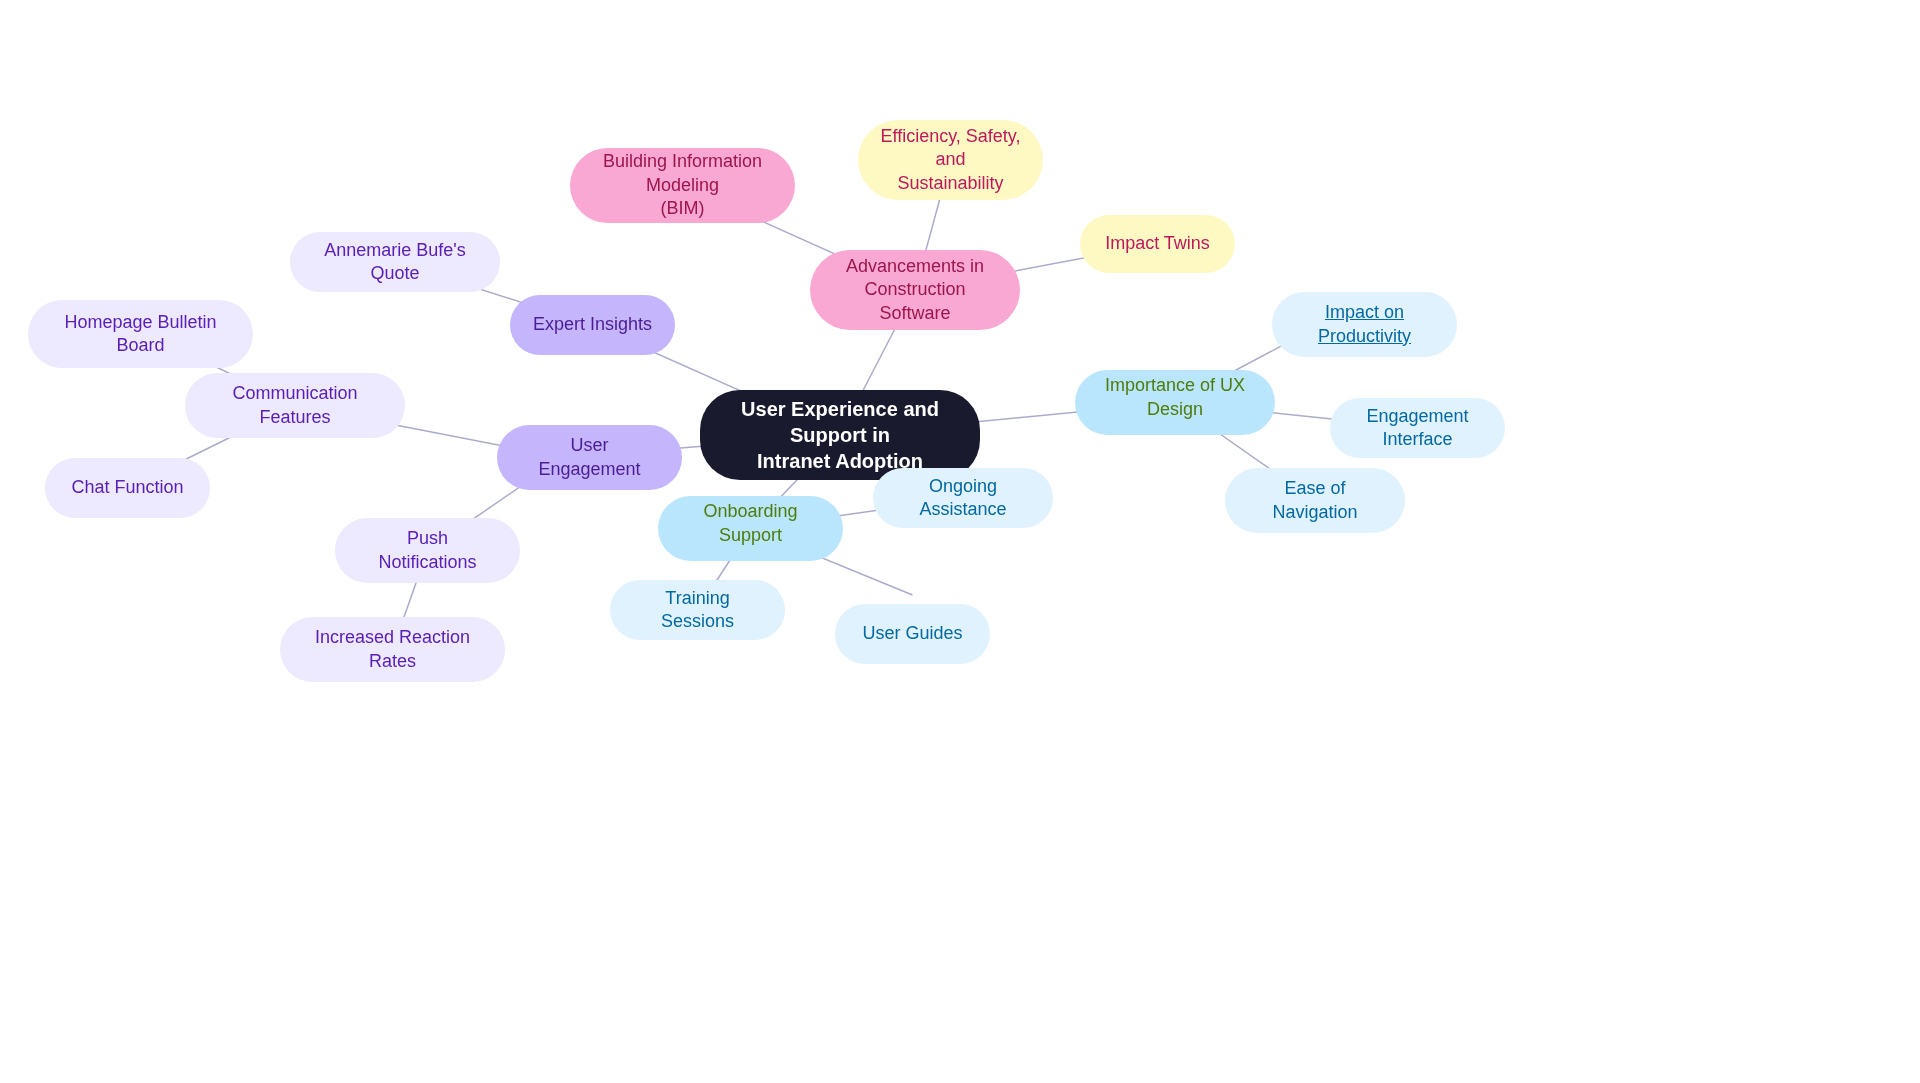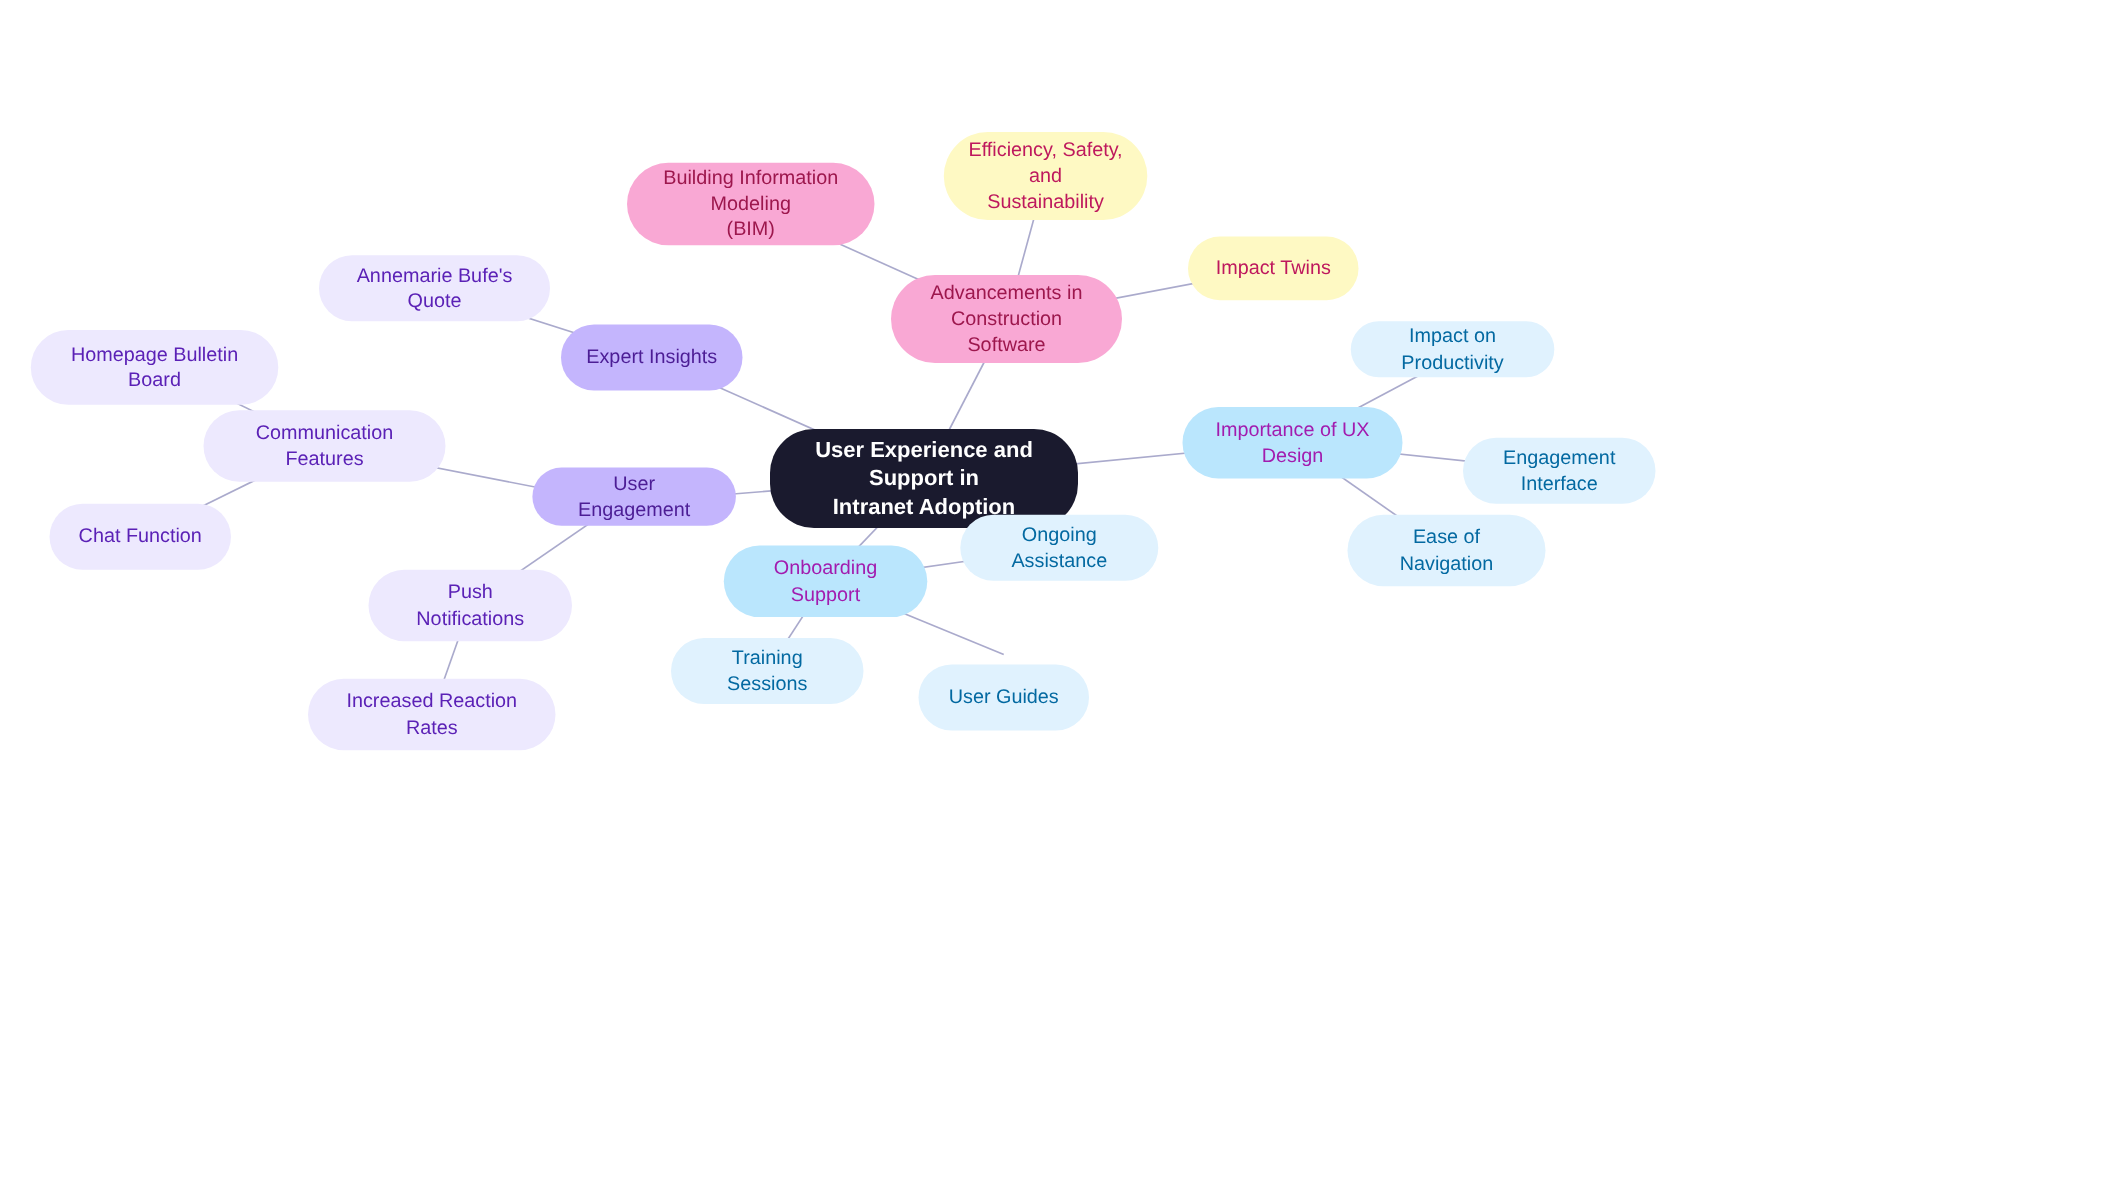--- a/index.html
+++ b/index.html
@@ -52,21 +52,22 @@
     .node-lavender {
       background: #c4b5fd;
       color: #4c1d95;
     }
     .node-lavender-light {
       background: #ede9fe;
       color: #5b21b6;
     }
     .node-blue {
       background: #bae6fd;
-      color: #a21caf;
+      color: #4d7c0f;
+      align-items: flex-end;
     }
     .node-blue-light {
       background: #e0f2fe;
       color: #0369a1;
     }
   </style>
 </head>
 <body>
 
 <svg id="connections" xmlns="http://www.w3.org/2000/svg">
@@ -118,21 +119,21 @@
 </div>
 
 <div class="node node-lavender" style="left:510px; top:295px; width:165px; height:60px;">
   <span>Expert Insights</span>
 </div>
 
 <div class="node node-lavender-light" style="left:290px; top:232px; width:210px; height:60px;">
   <span>Annemarie Bufe's Quote</span>
 </div>
 
-<div class="node node-lavender" style="left:484px; top:425px; width:185px; height:53px;">
+<div class="node node-lavender" style="left:497px; top:425px; width:185px; height:65px;">
   <span>User Engagement</span>
 </div>
 
 <div class="node node-lavender-light" style="left:185px; top:373px; width:220px; height:65px;">
   <span>Communication Features</span>
 </div>
 
 <div class="node node-lavender-light" style="left:28px; top:300px; width:225px; height:68px;">
   <span>Homepage Bulletin Board</span>
 </div>
@@ -162,21 +163,21 @@
 </div>
 
 <div class="node node-blue-light" style="left:835px; top:565px; width:155px; height:60px;margin-top:39px;">
   <span>User Guides</span>
 </div>
 
 <div class="node node-blue" style="left:1075px; top:370px; width:200px; height:65px;">
   <span>Importance of UX Design</span>
 </div>
 
-<div class="node node-blue-light" style="left:1228px; top:292px; width:185px; height:51px;">
+<div class="node node-blue-light" style="left:1272px; top:292px; width:185px; height:65px;text-decoration:underline;">
   <span>Impact on Productivity</span>
 </div>
 
 <div class="node node-blue-light" style="left:1330px; top:398px; width:175px; height:60px;">
   <span>Engagement Interface</span>
 </div>
 
 <div class="node node-blue-light" style="left:1225px; top:468px; width:180px; height:65px;">
   <span>Ease of Navigation</span>
 </div>

